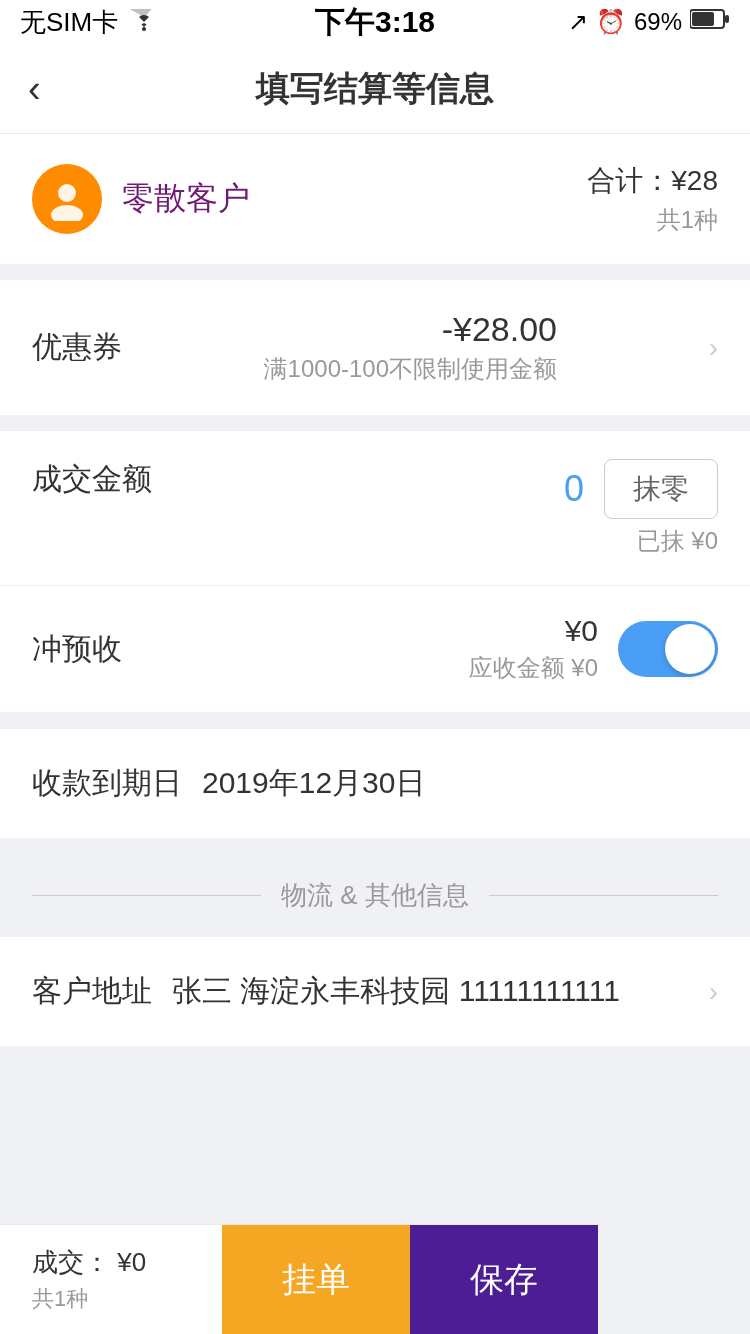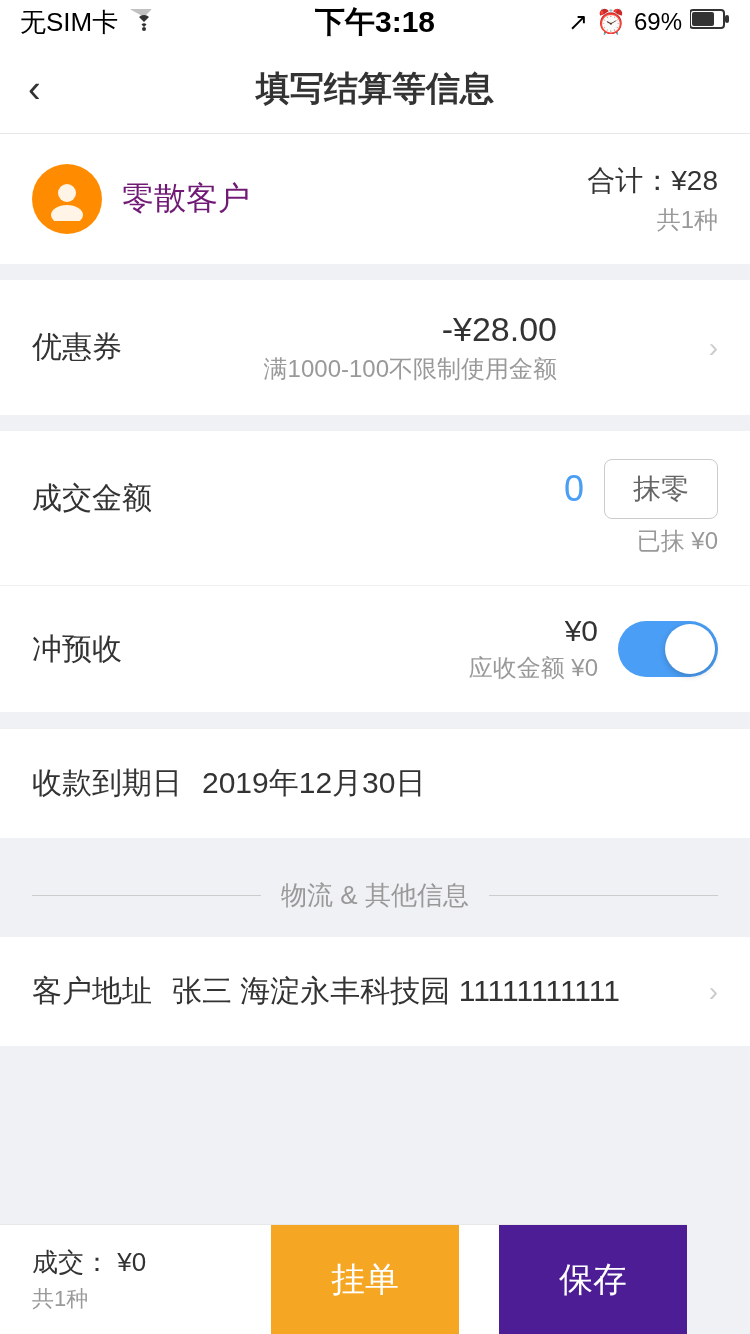--- a/index.html
+++ b/index.html
@@ -99,21 +99,21 @@
     .row-hint { font-size: 24px; color: #999; margin-top: 4px; }
     .chevron-right { font-size: 28px; color: #ccc; margin-left: 10px; }
 
     
     .amount-section {
       background: #fff;
       padding: 28px 32px;
     }
     .amount-row {
       display: flex;
-      align-items: flex-end;
+      align-items: flex-start;
       justify-content: space-between;
     }
     .amount-value { font-size: 36px; color: #4a9ef5; font-weight: 500; }
     .round-btn {
       border: 1px solid #ccc;
       border-radius: 8px;
       padding: 10px 28px;
       font-size: 28px;
       color: #666;
       background: #fff;
@@ -199,26 +199,25 @@
     .address-label { font-size: 30px; color: #333; flex-shrink: 0; }
     .address-value { font-size: 30px; color: #333; flex: 1; }
 
     
     .bottom-spacer { height: 200px; background: #f0f1f5; }
 
     
     .bottom-bar {
       position: fixed;
       bottom: 0;
-      width: 687px;
+      width: 598px;
       height: 110px;
       display: flex;
       background: #fff;
       border-top: 1px solid #e8e8e8;
-      gap: 40px;
     }
     .bottom-info {
       flex: 1;
       display: flex;
       flex-direction: column;
       justify-content: center;
       padding: 0 32px;
     }
     .bottom-deal { font-size: 26px; color: #333; }
     .bottom-count { font-size: 22px; color: #999; margin-top: 4px; }

